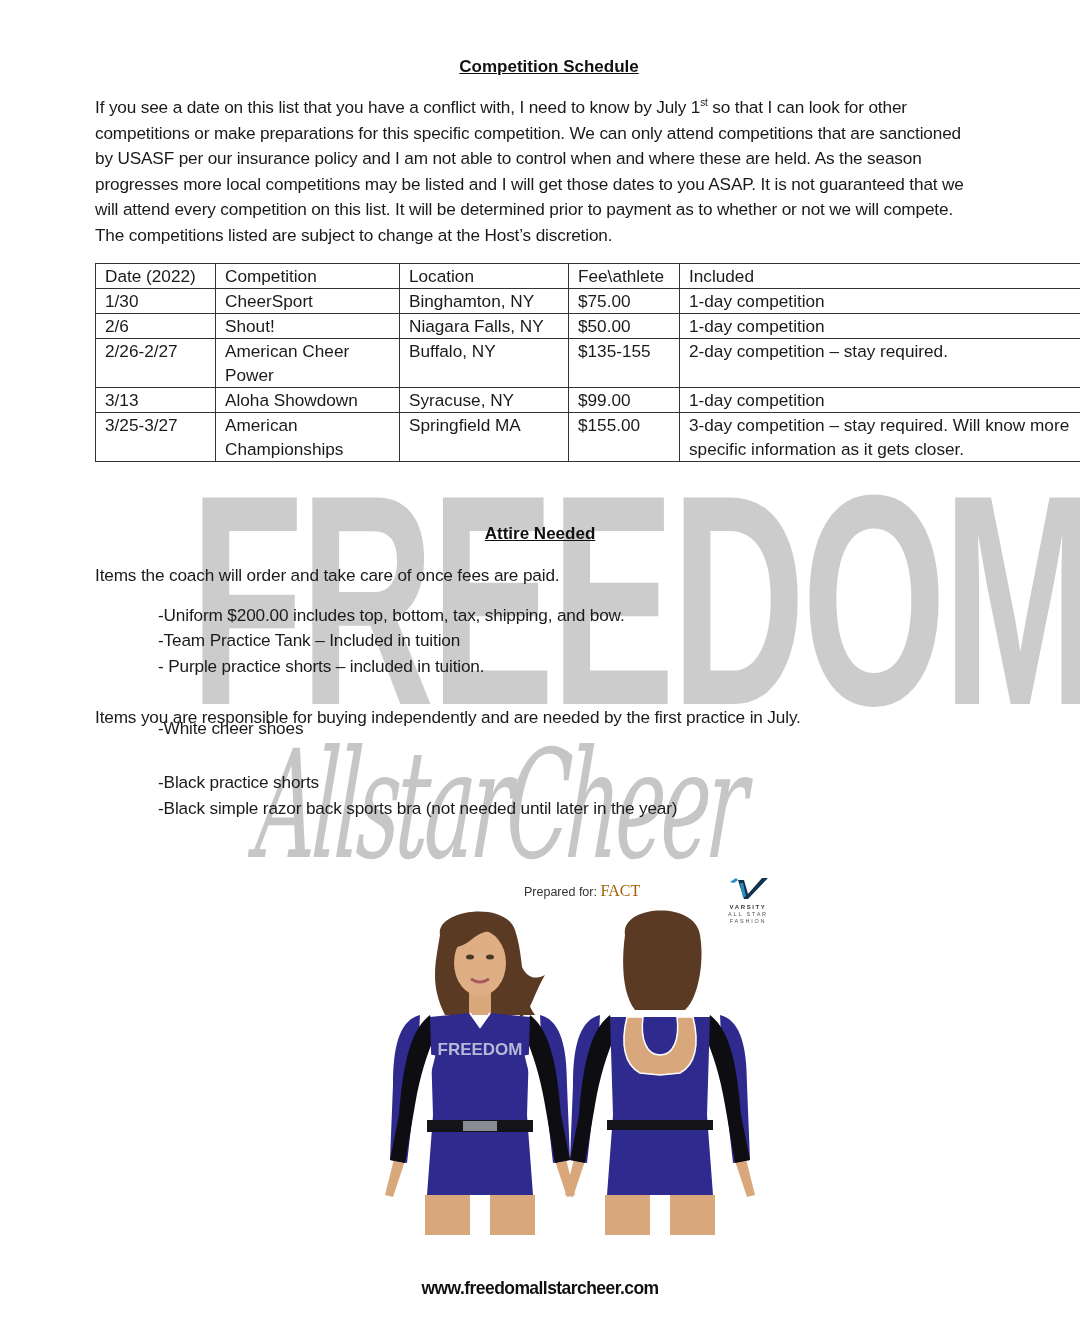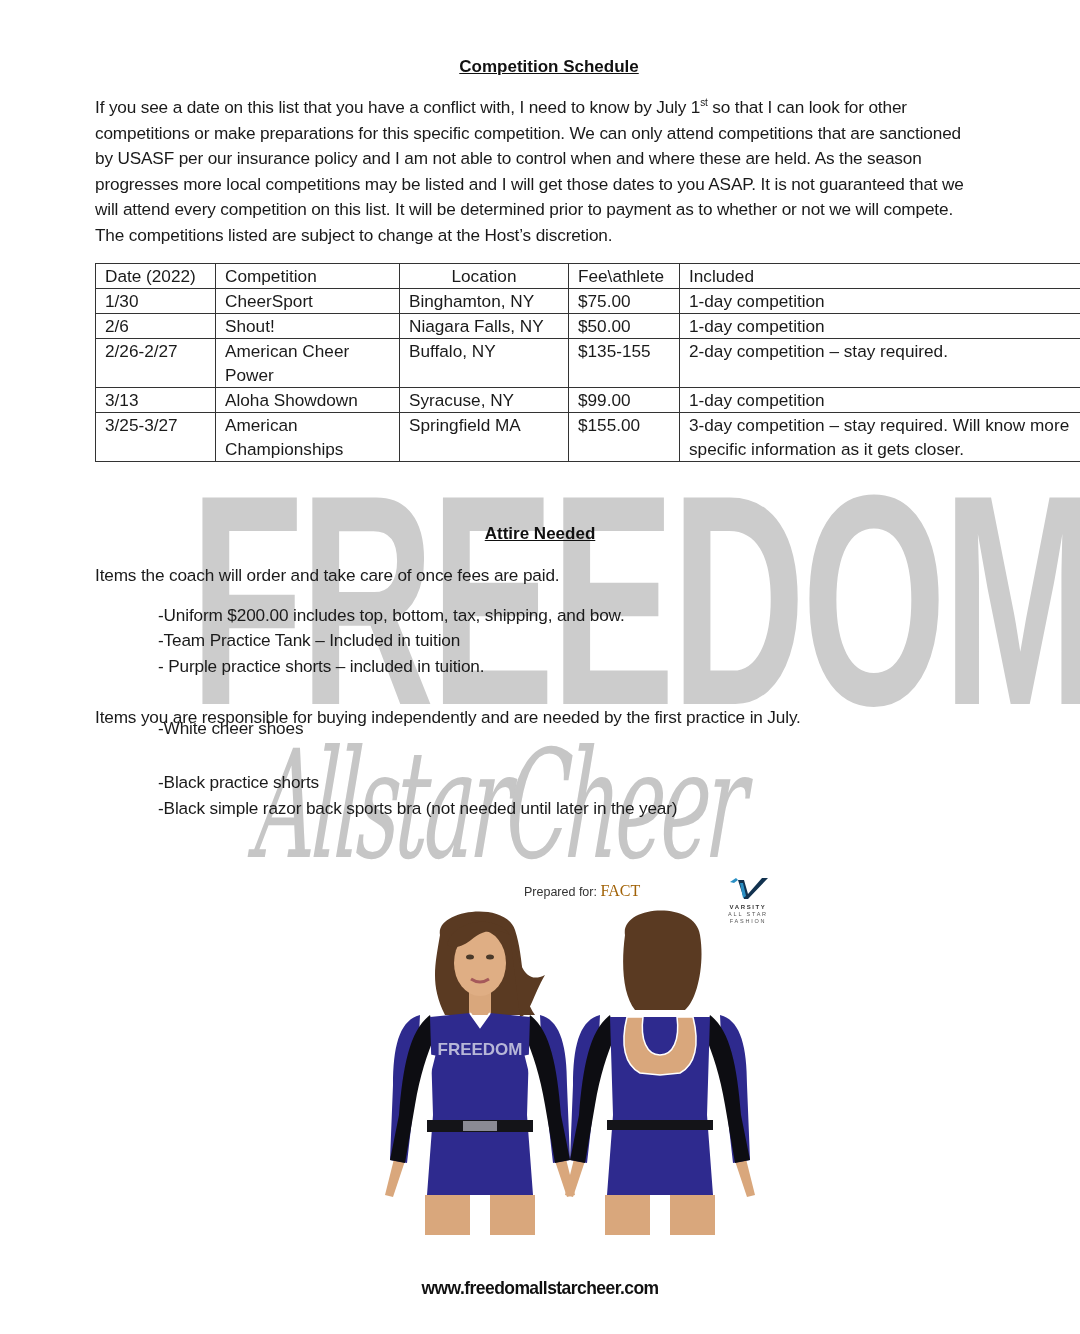--- a/index.html
+++ b/index.html
@@ -39,21 +39,21 @@
   .para sup { font-size: 10px; line-height: 0; }
 
   table.sched {
     position: absolute; left: 95px; top: 263px; width: 1028px;
     border-collapse: collapse; font-size: 17.2px; color: #1a1a1a;
   }
   table.sched td {
     border: 1.3px solid #333; vertical-align: top;
     padding: 0 9px; line-height: 24px;
   }
-  .c1 { width: 101px; } .c2 { width: 165px; } .c3 { width: 150px; text-align: center; } .c4 { width: 92px; }
+  .c1 { width: 101px; } .c2 { width: 165px; } .c3 { width: 150px; } .c4 { width: 92px; }
 
   .line {
     position: absolute; font-size: 17.2px; line-height: 25px; color: #1a1a1a; white-space: nowrap;
     letter-spacing: -0.15px;
   }
 
   
   .prepared {
     position: absolute; left: 524px; top: 882px; font-size: 12.5px; color: #333;
   }

